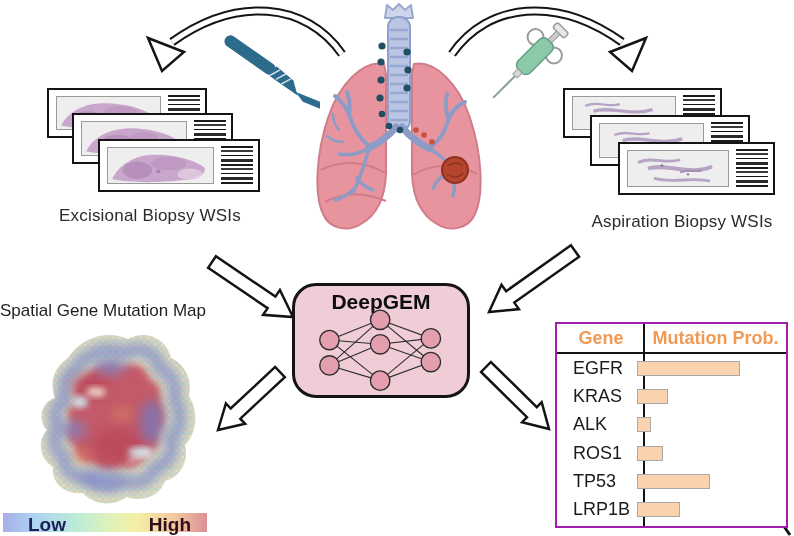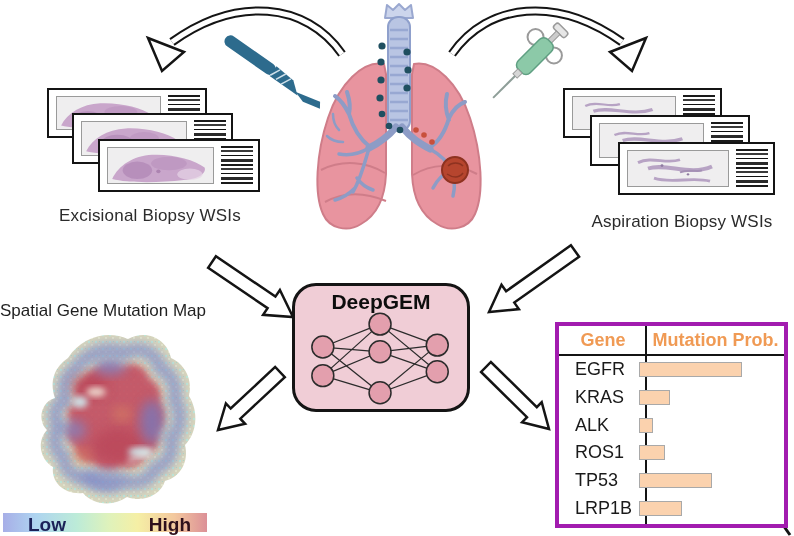--- a/index.html
+++ b/index.html
@@ -28,21 +28,21 @@
       #111111 9px 10px, #ffffff 10px 13px,
       #2a2a2a 13px 16px, #ffffff 16px 18px);
   }
   .stack-label {
     position:absolute; text-align:center; font-size:17px; color:#2b2b2b;
     letter-spacing:0.2px;
   }
 
   
   .model-box {
-    position:absolute; left:292px; top:283px; width:178px; height:129px;
+    position:absolute; left:292px; top:283px; width:178px; height:115px;
     background:var(--model-box-fill,#F0CDD6); border:3px solid #141414;
     border-radius:24px; box-sizing:border-box;
   }
   .model-title {
     position:absolute; top:4px; left:0; width:100%; text-align:center;
     font-weight:bold; font-size:21px; color:#0d0d0d;
   }
   .model-net { position:absolute; left:0; top:0; width:100%; height:100%; }
 
   
@@ -62,21 +62,21 @@
     font-weight:bold; font-size:19px; color:var(--low-label,#1B2158);
   }
   .colorbar .high {
     position:absolute; right:16px; top:0; line-height:23px;
     font-weight:bold; font-size:19px; color:var(--high-label,#2E0F1C);
   }
 
   
   .gene-table {
     position:absolute; left:555px; top:322px; width:233px; height:206px;
-    border:4px solid #a21caf; box-sizing:border-box; background:#ffffff;
+    border:2px solid #a21caf; box-sizing:border-box; background:#ffffff;
   }
   .gene-table .col-divider {
     position:absolute; left:86px; top:0; bottom:0; width:2px; background:#141414;
   }
   .gene-table .thead {
     position:absolute; top:0; left:0; right:0; height:28px;
     border-bottom:2px solid #141414; display:flex;
   }
   .gene-table .th-gene {
     width:88px; text-align:center; line-height:28px;

